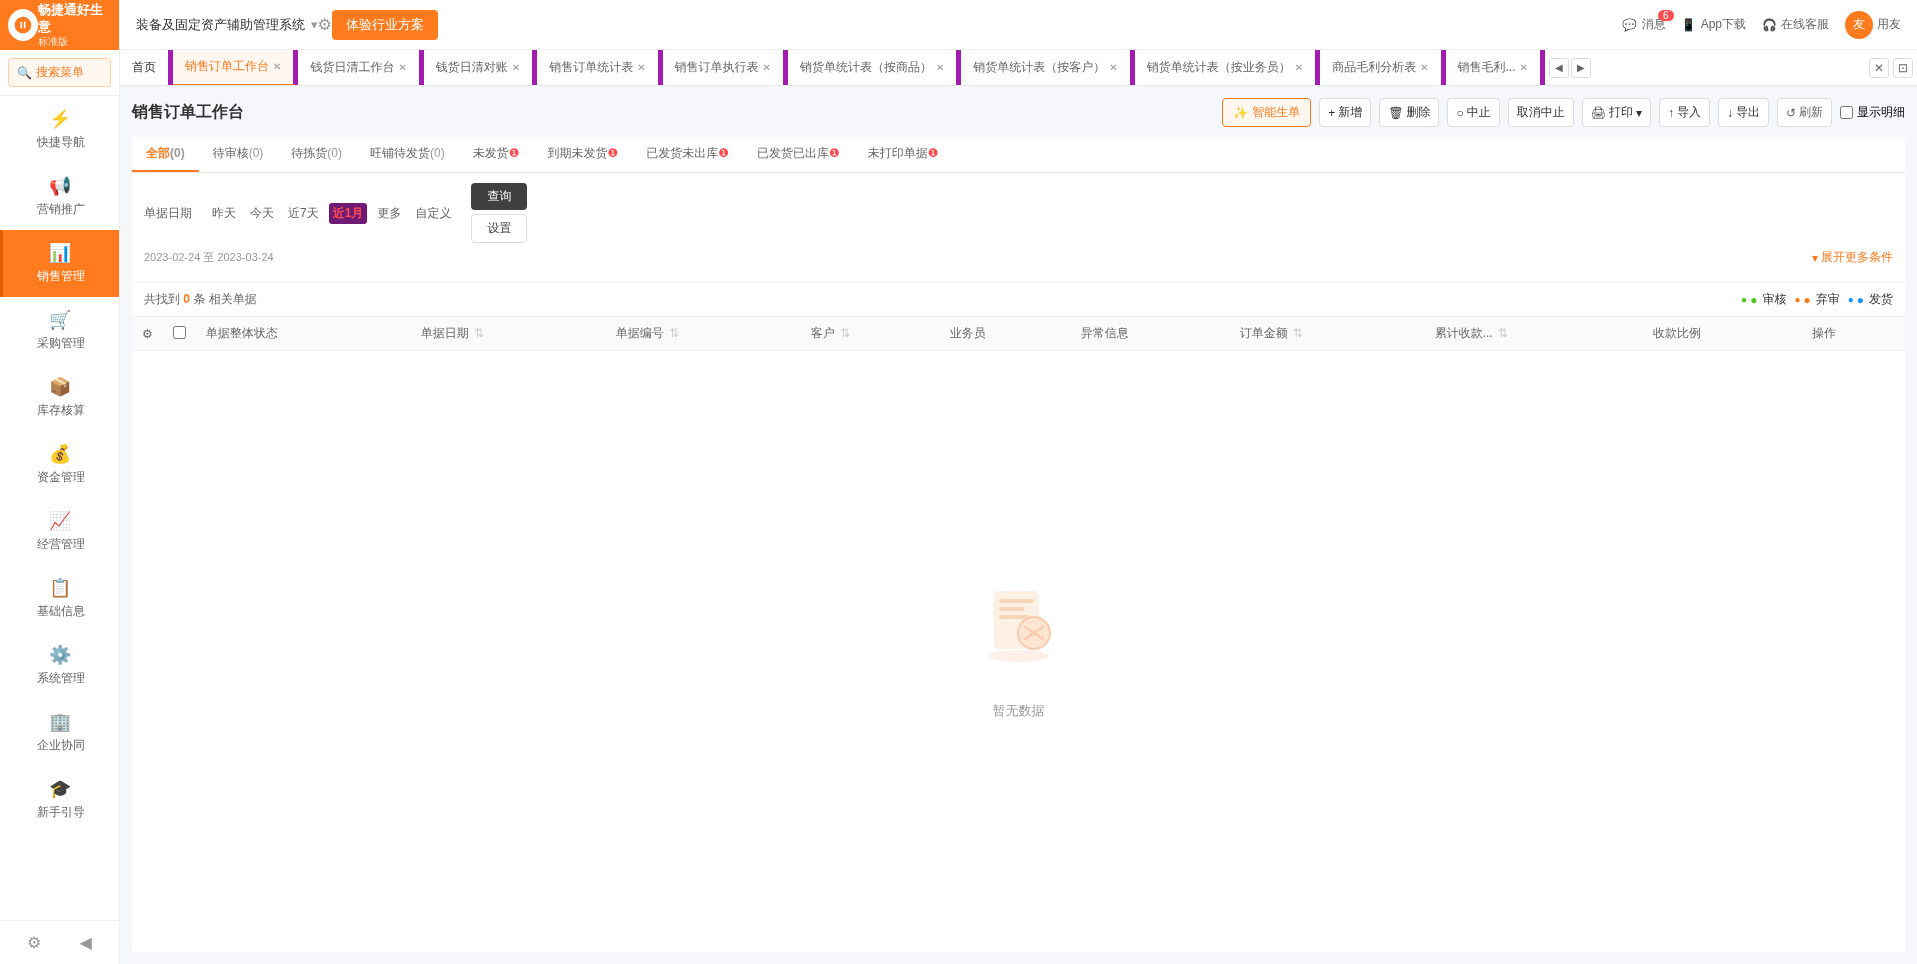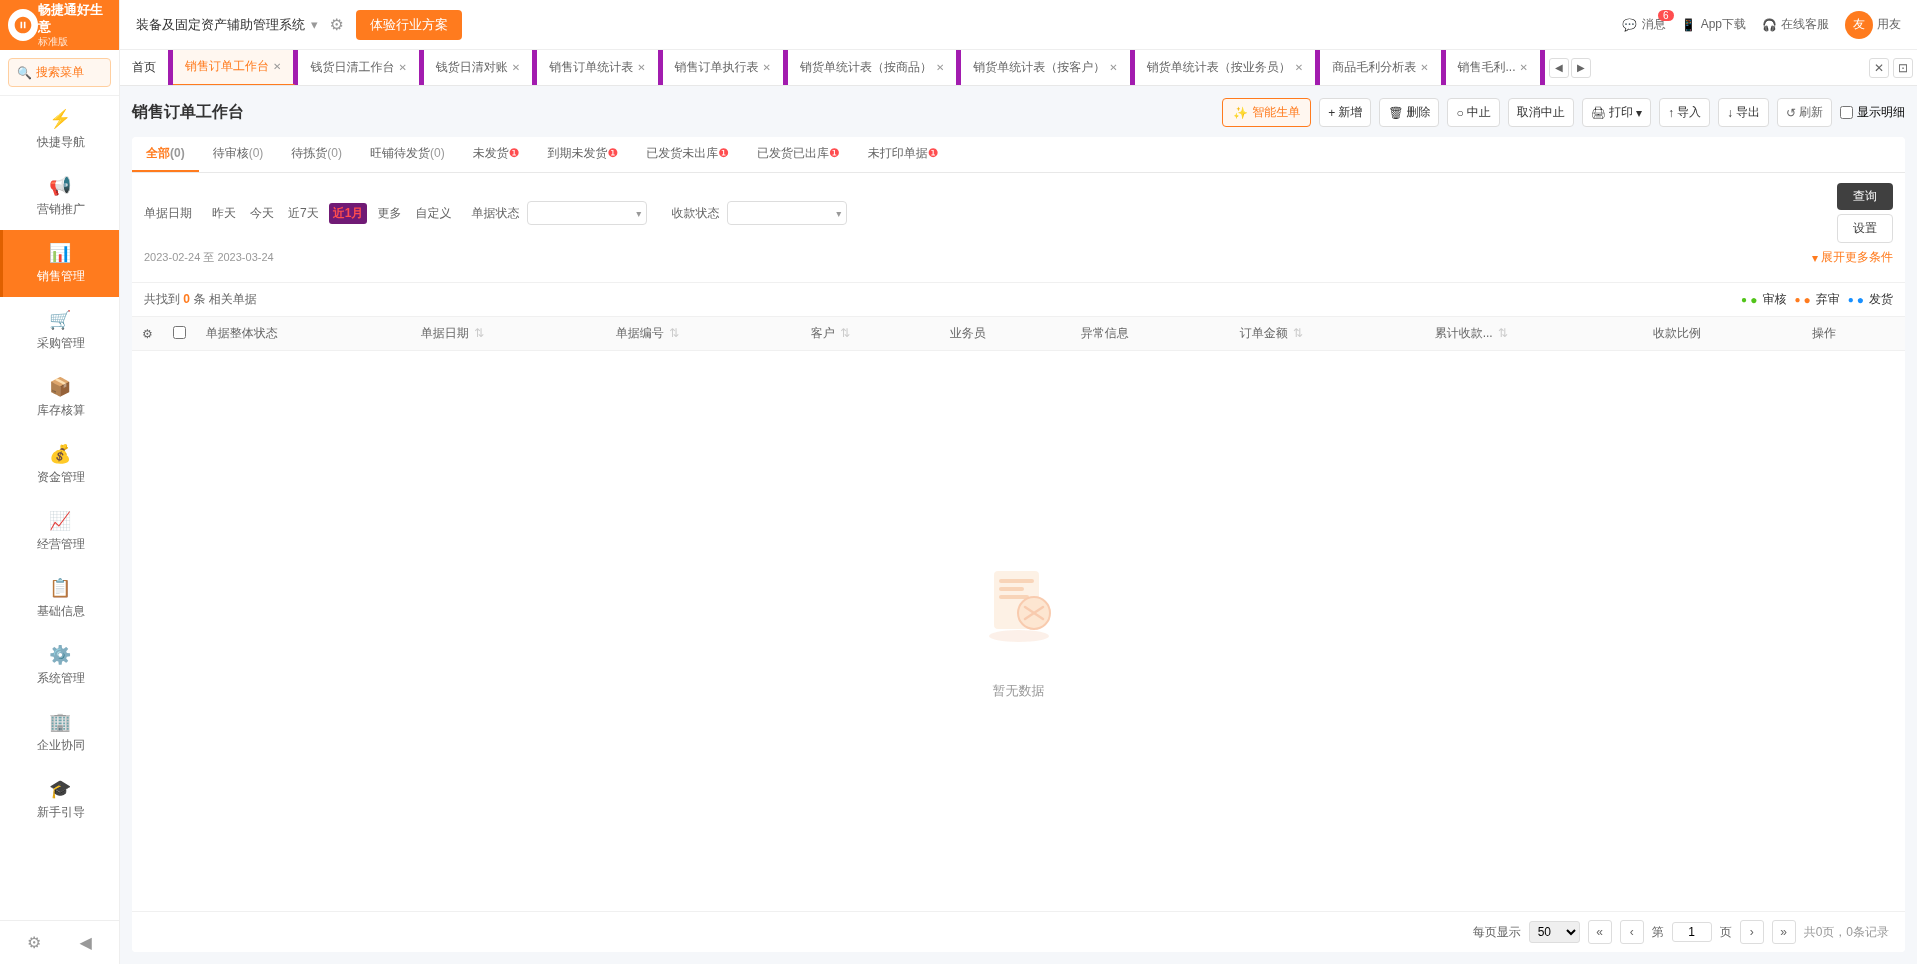--- a/index.html
+++ b/index.html
@@ -22,21 +22,21 @@
     .nav-item.active { background: #ff7b1e; color: #fff; border-left-color: #e06000; }
     .nav-item .nav-icon { font-size: 18px; }
 
     .sidebar-bottom { padding: 12px 8px; display: flex; justify-content: space-around; border-top: 1px solid #eee; }
     .sidebar-bottom-btn { color: #999; cursor: pointer; font-size: 16px; }
 
     
     .main { flex: 1; display: flex; flex-direction: column; overflow: hidden; }
 
     
-    .topbar { height: 50px; background: #fff; border-bottom: 1px solid #eee; display: flex; align-items: center; padding: 0 16px; gap: 12px; }
+    .topbar { height: 50px; background: #fff; border-bottom: 1px solid #eee; display: flex; align-items: center; padding: 0 16px; }
     .topbar-system { font-size: 13px; color: #333; display: flex; align-items: center; gap: 6px; }
     .topbar-system-arrow { color: #999; }
     .topbar-gear { color: #999; cursor: pointer; font-size: 16px; }
     .topbar-industry { background: #ff7b1e; color: #fff; border: none; border-radius: 4px; padding: 6px 14px; cursor: pointer; font-size: 13px; }
     .topbar-right { margin-left: auto; display: flex; align-items: center; gap: 16px; }
     .topbar-right-item { color: #666; cursor: pointer; font-size: 12px; display: flex; align-items: center; gap: 4px; position: relative; }
     .badge { background: #ff4d4f; color: #fff; border-radius: 10px; padding: 0 4px; font-size: 10px; position: absolute; top: -6px; right: -8px; min-width: 16px; text-align: center; }
     .topbar-avatar { width: 28px; height: 28px; background: #ff7b1e; border-radius: 50%; display: flex; align-items: center; justify-content: center; color: #fff; font-size: 12px; }
 
     
@@ -364,38 +364,20 @@
       <div class="filter-area">
         <div class="filter-row">
           <span class="filter-label">单据日期</span>
           <div class="filter-date-shortcuts">
             <span class="date-shortcut">昨天</span>
             <span class="date-shortcut">今天</span>
             <span class="date-shortcut">近7天</span>
             <span class="date-shortcut active">近1月</span>
             <span class="date-shortcut">更多</span>
             <span class="date-shortcut">自定义</span>
-          </div>
-          <div style="display:flex;align-items:center;gap:8px;flex:1;">
-            <span class="filter-label">单据状态</span>
-            <div class="filter-select-wrap">
-              <select class="filter-select">
-                <option value=""></option>
-                <option value="pending">待审核</option>
-                <option value="approved">已审核</option>
-              </select>
-            </div>
-            <span class="filter-label" style="margin-left:16px;">收款状态</span>
-            <div class="filter-select-wrap">
-              <select class="filter-select">
-                <option value=""></option>
-                <option value="paid">已收款</option>
-                <option value="unpaid">未收款</option>
-              </select>
-            </div>
           </div>
           <div style="display:flex;flex-direction:column;gap:4px;">
             <button class="btn-query">查询</button>
             <button class="btn-setting">设置</button>
           </div>
         </div>
         <div class="filter-row">
           <span class="filter-date-range">2023-02-24 至 2023-03-24</span>
           <div class="expand-btn">
             <span>▾</span>
@@ -489,32 +471,15 @@
               <line x1="56" y1="56" x2="74" y2="68" stroke="#f5a97a" stroke-width="2.5" stroke-linecap="round"></line>
               <line x1="56" y1="68" x2="74" y2="56" stroke="#f5a97a" stroke-width="2.5" stroke-linecap="round"></line>
             </svg>
           </div>
           <span class="empty-text">暂无数据</span>
         </div>
       </div>
 
       <div class="scrollbar-area"></div>
 
-      <div class="pagination">
-        <span>每页显示</span>
-        <select class="page-size-select">
-          <option value="10">10</option>
-          <option value="20">20</option>
-          <option value="50" selected="">50</option>
-          <option value="100">100</option>
-        </select>
-        <div class="page-btn">«</div>
-        <div class="page-btn">‹</div>
-        <span>第</span>
-        <input class="page-input" type="text" value="1" style="">
-        <span>页</span>
-        <div class="page-btn">›</div>
-        <div class="page-btn">»</div>
-        <span class="page-total">共0页，0条记录</span>
-      </div>
     </div>
   </div>
 </div>
 
 </body></html>

